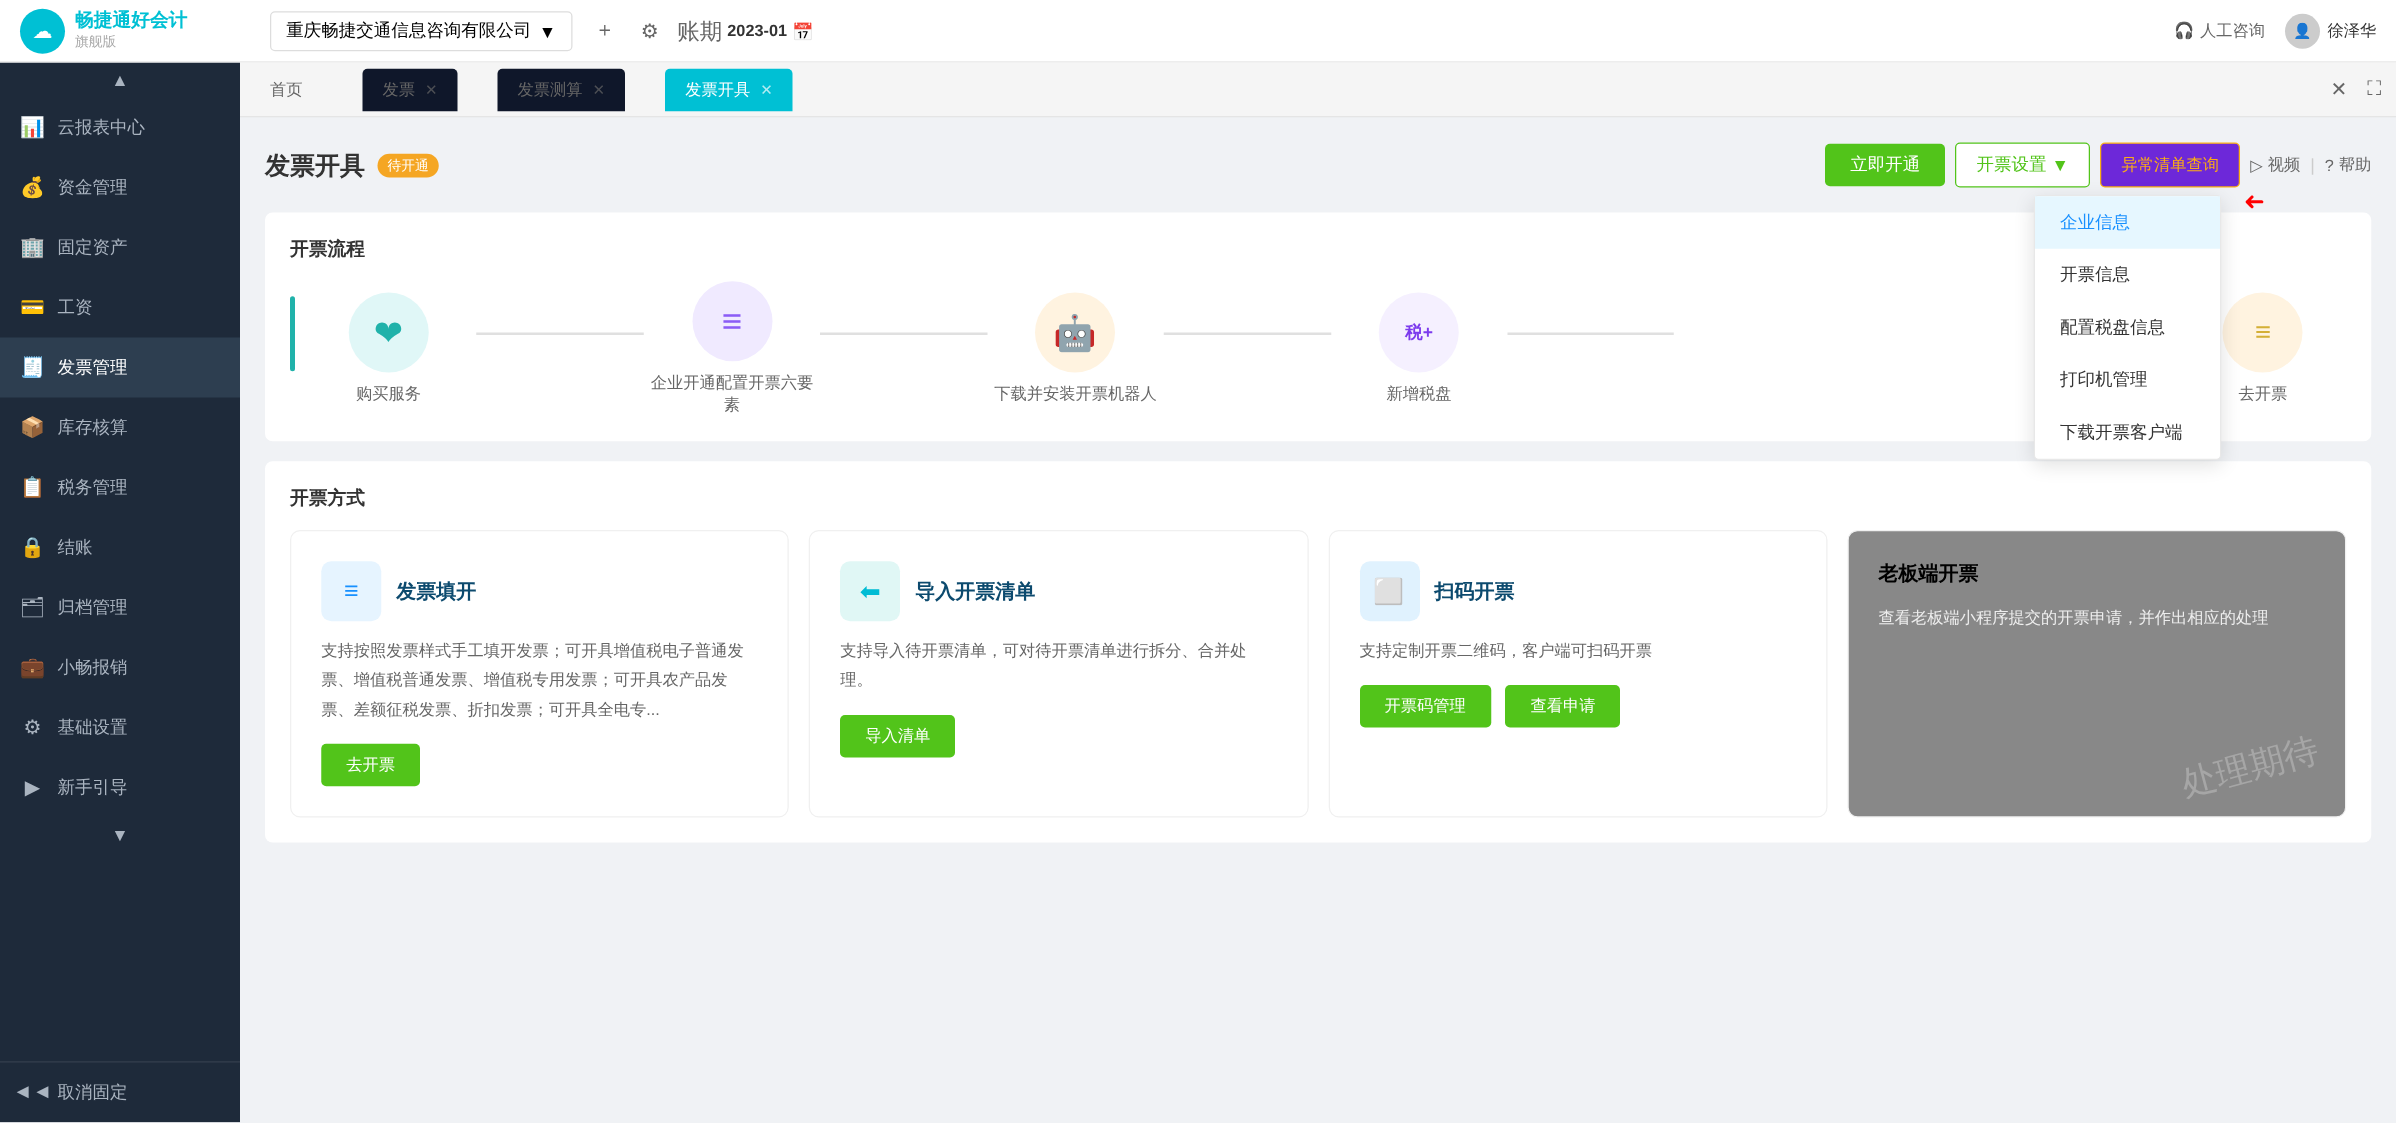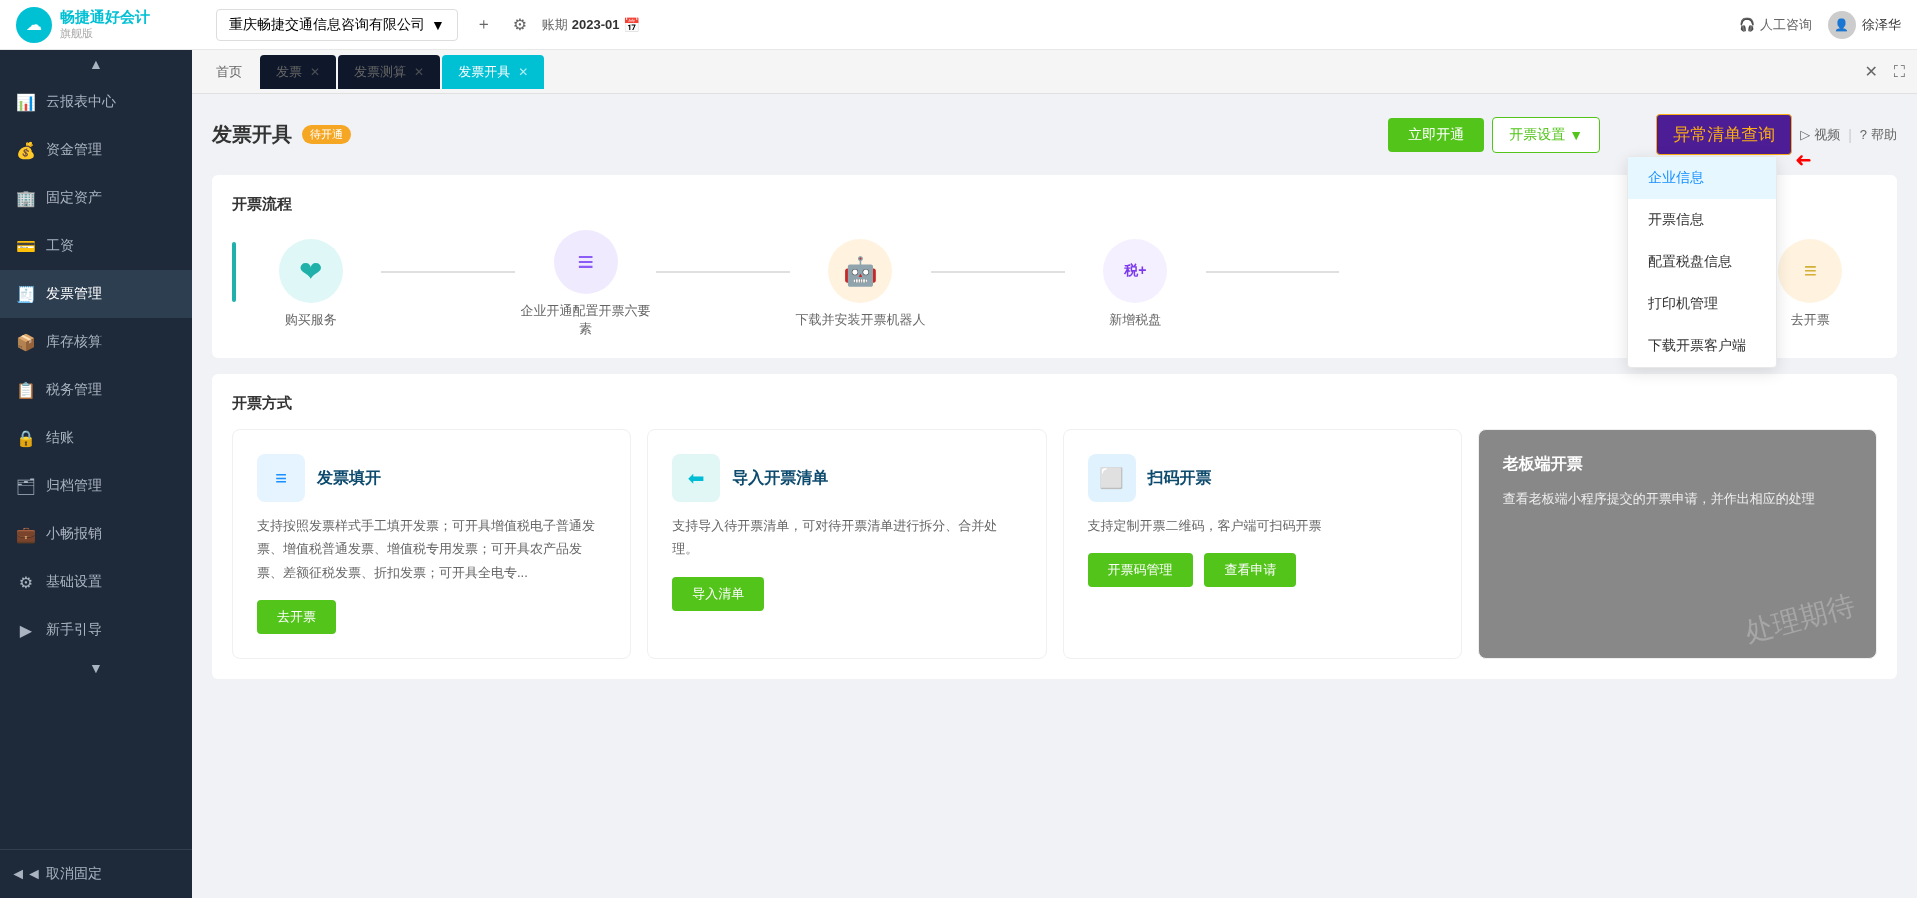--- a/index.html
+++ b/index.html
@@ -4,32 +4,32 @@
   <style>
     * { box-sizing: border-box; margin: 0; padding: 0; }
     body { font-family: 'Microsoft YaHei', Arial, sans-serif; font-size: 14px; background: #f0f2f5; overflow: hidden; }
 
     
     .app-wrapper { display: flex; flex-direction: column; height: 898px; width: 1917px; }
     .top-bar { height: 50px; background: #fff; display: flex; align-items: center; padding: 0 16px; border-bottom: 1px solid #e8e8e8; flex-shrink: 0; }
     .main-area { display: flex; flex: 1; overflow: hidden; }
     .sidebar { width: 192px; background: #1e2a3a; display: flex; flex-direction: column; flex-shrink: 0; overflow-y: auto; }
     .content-area { flex: 1; display: flex; flex-direction: column; overflow: hidden; }
-    .tabs-bar { height: 44px; background: #f5f5f5; display: flex; align-items: center; border-bottom: 1px solid #e0e0e0; padding: 0 8px; flex-shrink: 0; }
+    .tabs-bar { height: 44px; background: #f5f5f5; display: flex; align-items: center; border-bottom: 1px solid #e0e0e0; padding: 0 8px; flex-shrink: 0; gap: 30px; }
     .page-content { flex: 1; background: #f0f2f5; overflow-y: auto; padding: 20px; position: relative; }
 
     
     .logo-area { display: flex; align-items: center; width: 192px; flex-shrink: 0; }
     .logo-icon { width: 36px; height: 36px; background: #00c0d4; border-radius: 50%; display: flex; align-items: center; justify-content: center; color: #fff; font-size: 16px; margin-right: 8px; }
     .logo-text { color: #00c0d4; font-size: 15px; font-weight: bold; line-height: 1.2; }
     .logo-sub { color: #aaa; font-size: 11px; }
     .company-selector { display: flex; align-items: center; gap: 6px; padding: 6px 12px; border: 1px solid #ddd; border-radius: 4px; cursor: pointer; margin-left: 8px; }
     .top-actions { display: flex; align-items: center; gap: 8px; margin-left: 12px; }
     .top-icon-btn { width: 28px; height: 28px; display: flex; align-items: center; justify-content: center; cursor: pointer; color: #666; font-size: 16px; border-radius: 4px; }
-    .period-label { color: #666; font-size: 13px; margin-left: 8px; }
+    .period-label { color: #666; font-size: 18px; margin-left: 8px; }
     .period-value { color: #333; font-size: 13px; font-weight: bold; margin-left: 4px; }
     .cal-icon { color: #00b0c0; margin-left: 4px; cursor: pointer; }
     .top-right { margin-left: auto; display: flex; align-items: center; gap: 16px; }
     .consult-btn { display: flex; align-items: center; gap: 4px; color: #666; cursor: pointer; font-size: 13px; }
     .user-area { display: flex; align-items: center; gap: 6px; cursor: pointer; }
     .user-avatar { width: 28px; height: 28px; background: #ccc; border-radius: 50%; display: flex; align-items: center; justify-content: center; color: #fff; font-size: 12px; }
     .user-name { color: #333; font-size: 13px; }
 
     
     .sidebar-item { display: flex; align-items: center; gap: 10px; padding: 14px 16px; color: #aab4c0; cursor: pointer; font-size: 14px; transition: background 0.2s; }
@@ -48,21 +48,21 @@
     .tab-window-btn { cursor: pointer; color: #666; font-size: 16px; padding: 0 4px; }
 
     
     .page-header { display: flex; align-items: center; justify-content: space-between; margin-bottom: 20px; }
     .page-title-area { display: flex; align-items: center; gap: 10px; }
     .page-title { font-size: 20px; font-weight: bold; color: #333; }
     .status-badge { background: #f5a623; color: #fff; font-size: 11px; padding: 2px 8px; border-radius: 10px; }
     .header-actions { display: flex; align-items: center; gap: 8px; position: relative; }
     .btn-green { background: #52c41a; color: #fff; border: none; padding: 8px 20px; border-radius: 4px; cursor: pointer; font-size: 14px; text-align: center; }
     .btn-outline-green { background: #fff; color: #52c41a; border: 1px solid #52c41a; padding: 8px 16px; border-radius: 4px; cursor: pointer; font-size: 14px; display: flex; align-items: center; gap: 4px; }
-    .btn-outline-yellow { background: #4c1d95; color: #faad14; border: 1px solid #faad14; padding: 8px 16px; border-radius: 4px; cursor: pointer; font-size: 17px; margin-left: 48px; }
+    .btn-outline-yellow { background: #6d28d9; color: #faad14; border: 1px solid #faad14; padding: 8px 16px; border-radius: 4px; cursor: pointer; font-size: 13px; }
     .btn-text { background: transparent; border: none; color: #666; cursor: pointer; font-size: 13px; display: flex; align-items: center; gap: 4px; }
 
     
     .dropdown-menu { position: absolute; top: 42px; right: 120px; background: #fff; border: 1px solid #e8e8e8; border-radius: 4px; box-shadow: 0 4px 16px rgba(0,0,0,0.12); z-index: 100; min-width: 150px; }
     .dropdown-item { padding: 12px 20px; color: #333; cursor: pointer; font-size: 14px; }
     .dropdown-item.highlighted { background: #e6f7ff; color: #1890ff; font-family: Liberation Mono, monospace; }
 
     
     .section { background: #fff; border-radius: 6px; padding: 20px; margin-bottom: 16px; }
     .section-title { font-size: 15px; font-weight: bold; color: #333; margin-bottom: 16px; }
@@ -85,21 +85,21 @@
     .method-card.disabled { background: #888; color: #fff; }
     .method-card-header { display: flex; align-items: center; gap: 12px; margin-bottom: 12px; }
     .method-icon { width: 48px; height: 48px; border-radius: 8px; display: flex; align-items: center; justify-content: center; font-size: 24px; }
     .method-icon-blue { background: #e6f4ff; color: #1890ff; }
     .method-icon-teal { background: #e0f7f5; color: #00bcd4; }
     .method-icon-cyan { background: #e0f2fe; color: #0288d1; }
     .method-title { font-size: 16px; font-weight: bold; color: #0c4a6e; }
     .method-desc { font-size: 13px; color: #666; line-height: 1.8; margin-bottom: 16px; }
     .method-desc.white { color: #eee; }
     .method-btn { background: #52c41a; color: #fff; border: none; padding: 8px 20px; border-radius: 4px; cursor: pointer; font-size: 13px; margin-right: 8px; }
-    .method-title-white { font-size: 16px; font-weight: bold; color: #ffffff; }
+    .method-title-white { font-size: 16px; font-weight: bold; color: #000000; }
     .watermark-text { font-size: 28px; color: rgba(255,255,255,0.25); position: absolute; bottom: 20px; right: 20px; transform: rotate(-15deg); }
   </style>
 </head>
 <body>
 
 <div class="app-wrapper">
 
   <div class="top-bar">
     <div class="logo-area">
       <div class="logo-icon">☁</div>

